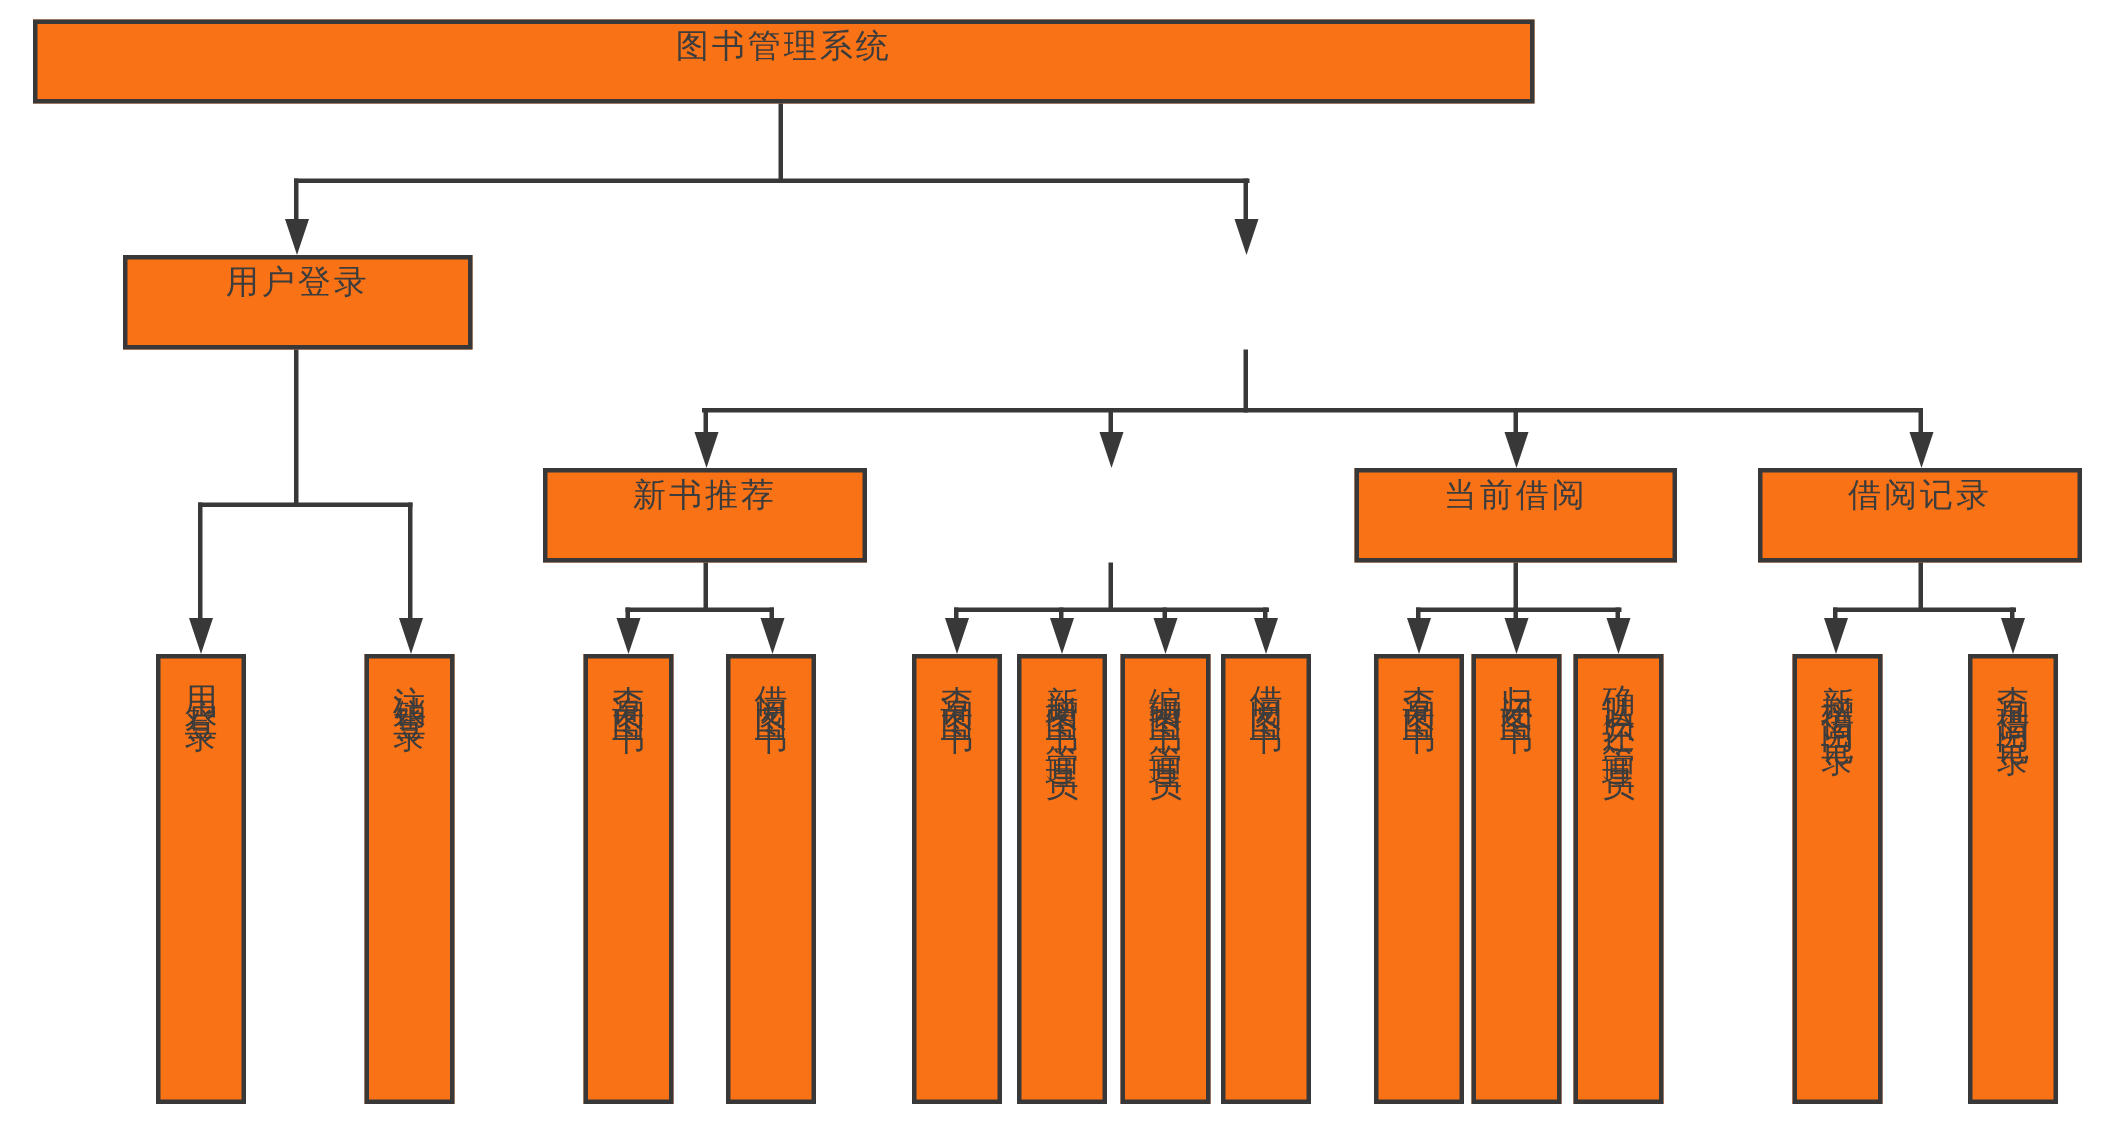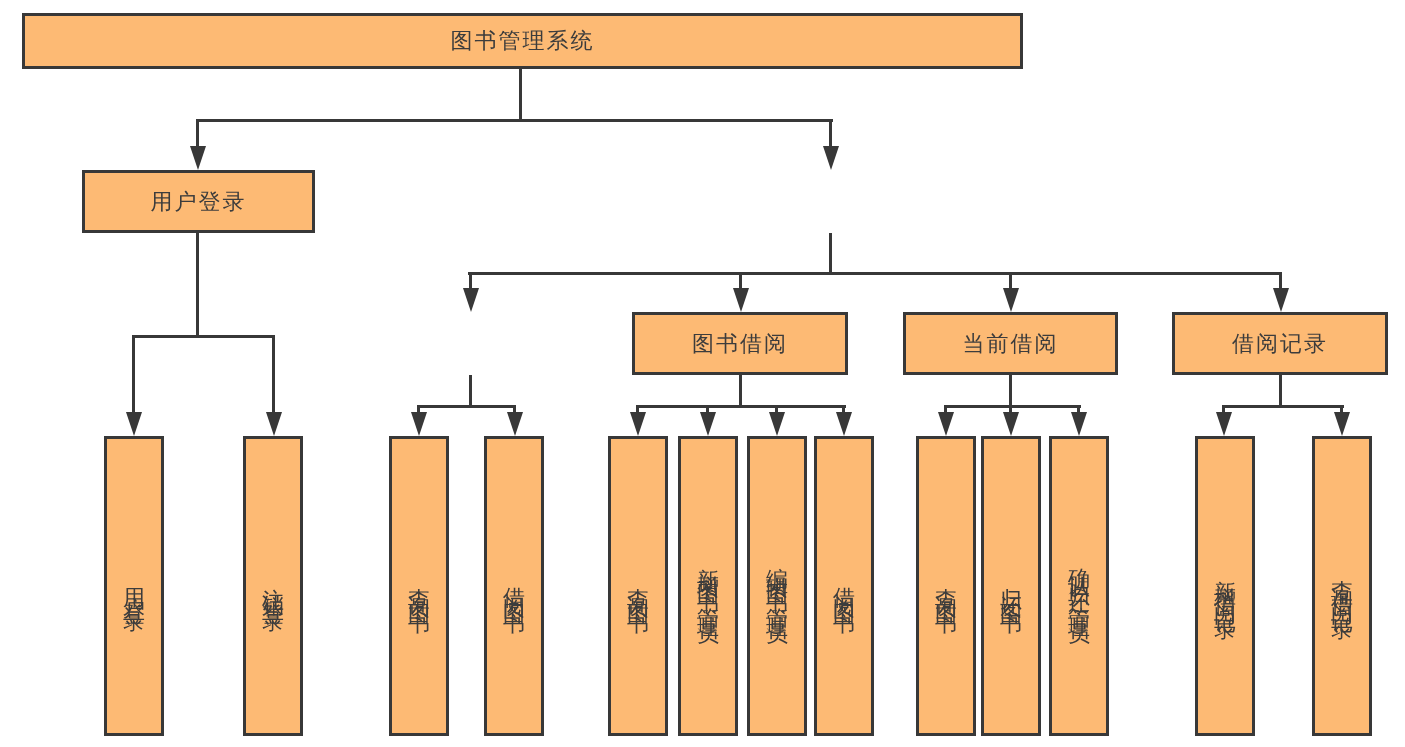--- a/index.html
+++ b/index.html
@@ -8,22 +8,22 @@
     --bg:#ffffff;
     --wm:#b4b4ba;
   }
   html,body{margin:0;padding:0;background:var(--bg);}
   .canvas{
     position:relative;width:1405px;height:747px;background:var(--bg);
     overflow:hidden;font-family:"Liberation Sans","DejaVu Sans",sans-serif;
   }
   
   .node{
-    position:absolute;background:#fdba74;border:3px solid var(--line);
-    box-sizing:border-box;display:flex;align-items:center;justify-content:center;
+    position:absolute;background:#f97316;border:3px solid var(--line);
+    box-sizing:border-box;display:flex;justify-content:center;
     color:var(--text);
   }
   .node.h .lbl{font-size:22px;letter-spacing:2px;white-space:nowrap;}
   .node.v{width:60px;height:300px;top:436px;}
   .node.v .lbl{
     writing-mode:vertical-rl;text-orientation:mixed;
     font-size:22px;letter-spacing:8px;line-height:1;
   }
   
   .ln{position:absolute;background:var(--line);}
@@ -77,22 +77,22 @@
   <div class="arrow" style="left:132px;top:335px;height:77px;"></div>
   <div class="arrow" style="left:272px;top:335px;height:77px;"></div>
 
   <div class="ln" style="left:829px;top:233px;width:3px;height:42px;"></div>
   <div class="ln" style="left:468px;top:272px;width:814px;height:3px;"></div>
   <div class="arrow" style="left:469px;top:272px;height:16px;"></div>
   <div class="arrow" style="left:739px;top:272px;height:16px;"></div>
   <div class="arrow" style="left:1009px;top:272px;height:16px;"></div>
   <div class="arrow" style="left:1279px;top:272px;height:16px;"></div>
 
-  <div class="node h" id="n-bb">
-    <span class="lbl">图书借阅</span>
+  <div class="node h" id="n-nb">
+    <span class="lbl">新书推荐</span>
   </div>
   <div class="node h" id="n-cb">
     <span class="lbl">当前借阅</span>
   </div>
   <div class="node h" id="n-br">
     <span class="lbl">借阅记录</span>
   </div>
 
   <div class="ln" style="left:469px;top:375px;width:3px;height:32px;"></div>
   <div class="ln" style="left:417px;top:405px;width:99px;height:3px;"></div>

